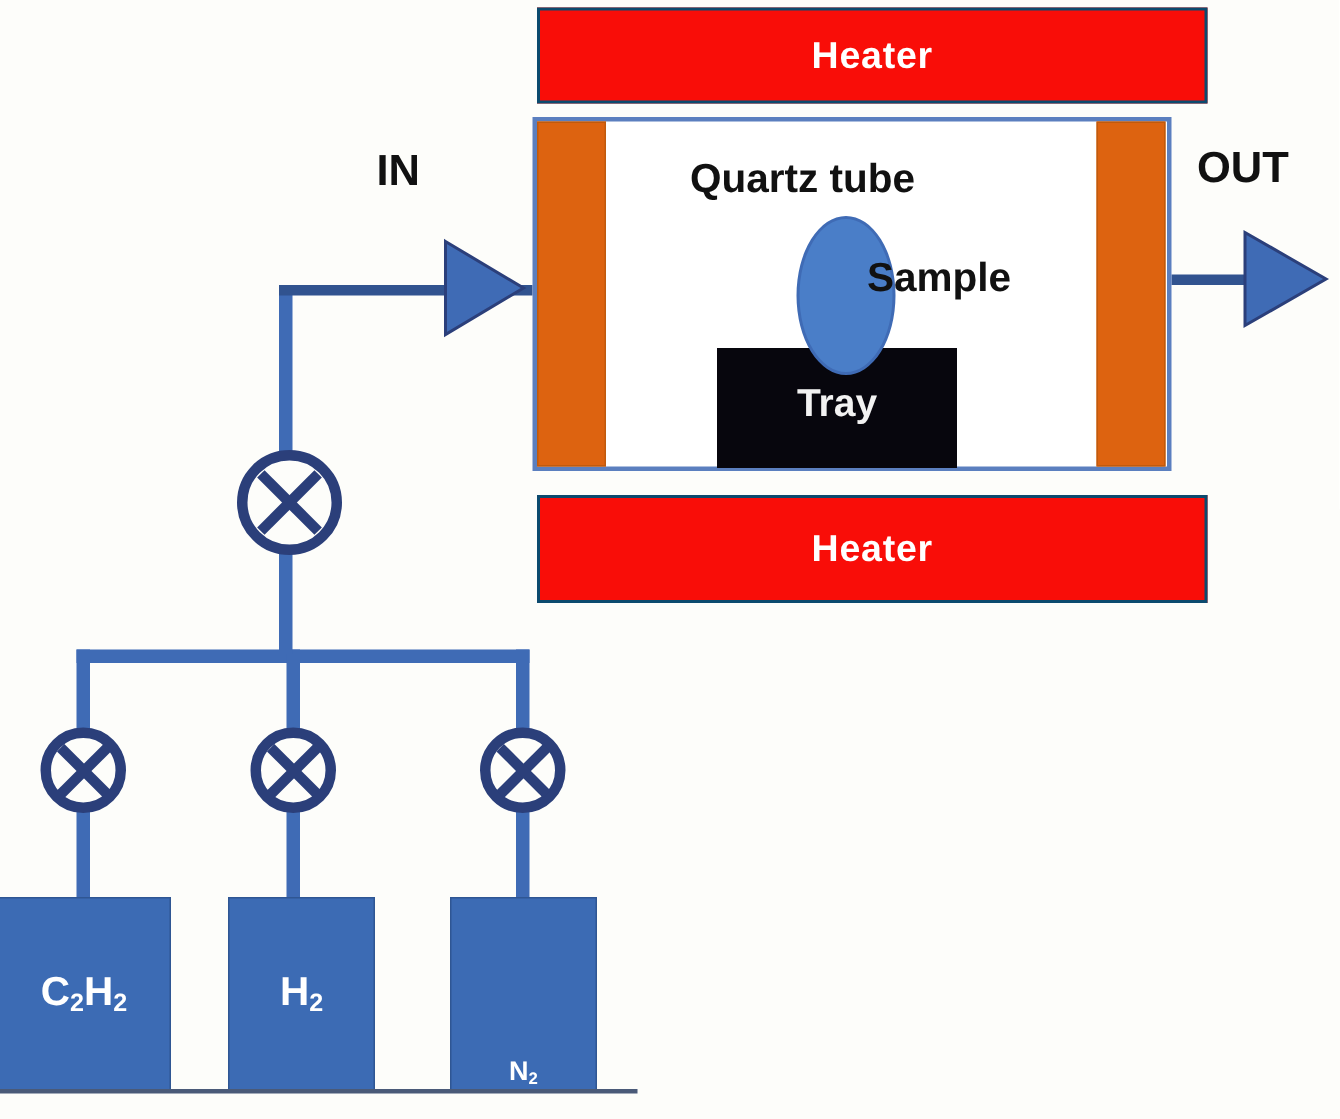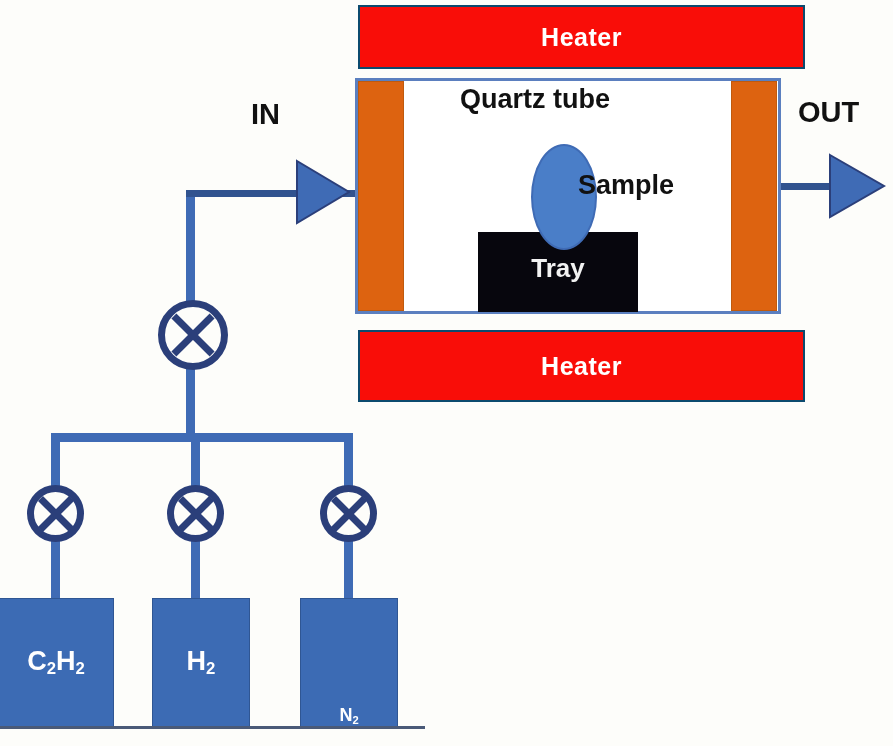--- a/index.html
+++ b/index.html
@@ -69,20 +69,21 @@
     position: absolute;
     background: #dd6310;
     border: 1px solid #c05a0d;
     box-sizing: border-box;
   }
   .tube-label {
     position: absolute;
     color: #111111;
     font-weight: bold;
     white-space: nowrap;
+    margin-top: 20px;
   }
 
   
   .tray {
     position: absolute;
     background: #07060d;
     display: flex;
     align-items: center;
     justify-content: center;
     color: #f2f2f2;

